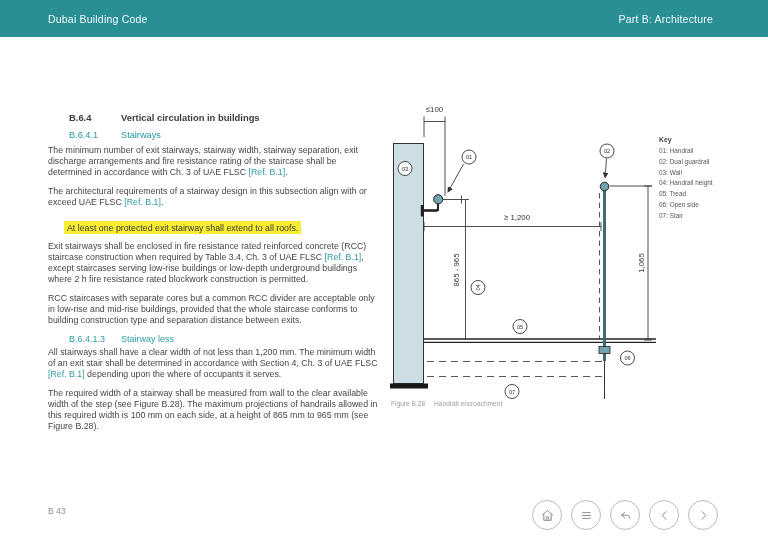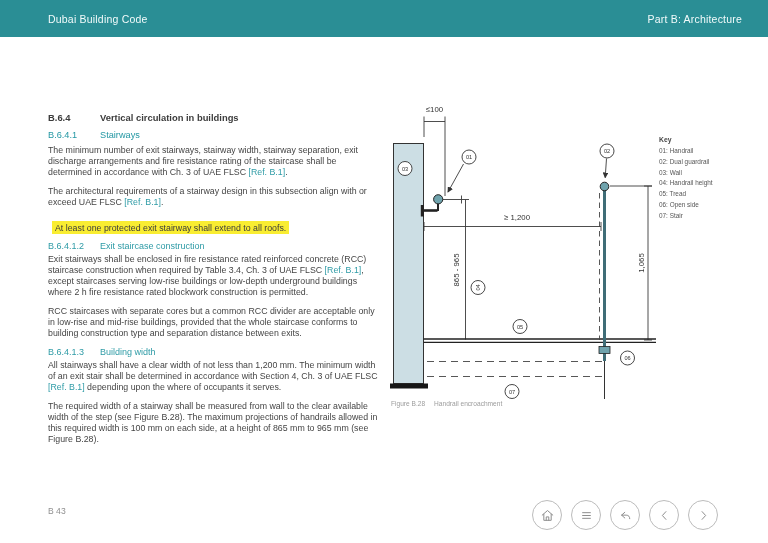--- a/index.html
+++ b/index.html
@@ -3,33 +3,33 @@
 <meta charset="utf-8">
 <style>
   * { margin:0; padding:0; box-sizing:border-box; }
   html,body { width:768px; height:543px; overflow:hidden; background:#fff;
               font-family:"Liberation Sans", sans-serif; }
   .page { position:relative; width:768px; height:543px; background:#ffffff; }
 
   
   .topbar { position:absolute; left:0; top:0; width:768px; height:37px;
             background:#2a8e95; display:flex; align-items:center;
-            justify-content:space-between; padding:0 26px 0 48px; }
+            justify-content:space-between; padding:0 55px 0 48px; }
   .topbar span { color:#f2fbfb; font-size:10.5px; letter-spacing:.2px; }
 
   
   .textcol { position:absolute; left:48px; top:112px; width:334px; color:#414141; }
-  .hrow { display:flex; }
+  .hrow { display:flex;margin-left:21px; }
   .hrow .code { width:52px; flex:0 0 52px; }
   .h1row { font-size:9.4px; font-weight:bold; color:#3c3c3c; margin-bottom:7px; }
   .h2row { font-size:9.2px; font-weight:normal; color:#2397a3; margin-bottom:5px; }
   .h3row { font-size:9px; color:#2e9ba6; margin-bottom:3px; }
   .body-p { font-size:8.8px; line-height:11px; margin-bottom:8px; color:#454545; }
   .ref { color:#2e9ba6; cursor:pointer; }
-  .hl-wrap { margin:1px 0 7px 4px; }
+  .hl-wrap { margin:1px 0 7px 16px; }
   .hl { display:inline; background:#f9ed32; padding:1.5px 3px; font-size:8.8px;
         line-height:13px; color:#3a3a3a; }
 
   
   .fig-svg { position:absolute; left:385px; top:95px; width:278px; height:320px; }
   .wall { fill:#ccdee4; stroke:#333; stroke-width:1; }
   .dimline { stroke:#3a3a3a; stroke-width:0.9; fill:none; }
   .dimtext { font-size:7.8px; fill:#333; }
   .callout circle { fill:#fff; stroke:#333; stroke-width:0.9; }
   .callout text { font-size:5.6px; fill:#333; text-anchor:middle; }
@@ -73,32 +73,28 @@
     </div>
 
     <p class="body-p"><span>The minimum number of exit stairways, stairway width, stairway separation, exit discharge arrangements and fire resistance rating of the staircase shall be determined in accordance with Ch. 3 of UAE FLSC </span><span class="ref">[Ref. B.1]</span><span>.</span></p>
 
     <p class="body-p"><span>The architectural requirements of a stairway design in this subsection align with or exceed UAE FLSC </span><span class="ref">[Ref. B.1]</span><span>.</span></p>
 
     <div class="hl-wrap">
       <span class="hl">At least one protected exit stairway shall extend to all roofs.</span>
     </div>
 
-    <div class="hrow h3row">
-      <span class="code">B.6.4.1.2</span>
-      <span>Exit staircase construction</span>
-    </div>
 
     <p class="body-p"><span>Exit stairways shall be enclosed in fire resistance rated reinforced concrete (RCC) staircase construction when required by Table 3.4, Ch. 3 of UAE FLSC </span><span class="ref">[Ref. B.1]</span><span>, except staircases serving low-rise buildings or low-depth underground buildings where 2 h fire resistance rated blockwork construction is permitted.</span></p>
 
     <p class="body-p">RCC staircases with separate cores but a common RCC divider are acceptable only in low-rise and mid-rise buildings, provided that the whole staircase conforms to building construction type and separation distance between exits.</p>
 
     <div class="hrow h3row">
       <span class="code">B.6.4.1.3</span>
-      <span>Building width</span>
+      <span>Stairway less</span>
     </div>
 
     <p class="body-p"><span>All stairways shall have a clear width of not less than 1,200 mm. The minimum width of an exit stair shall be determined in accordance with Section 4, Ch. 3 of UAE FLSC </span><span class="ref">[Ref. B.1]</span><span> depending upon the where of occupants it serves.</span></p>
 
     <p class="body-p">The required width of a stairway shall be measured from wall to the clear available width of the step (see Figure B.28). The maximum projections of handrails allowed in this required width is 100 mm on each side, at a height of 865 mm to 965 mm (see Figure B.28).</p>
   </div>
 
   <svg class="fig-svg" viewBox="385 95 278 320" xmlns="http://www.w3.org/2000/svg">
     <defs>
       <marker id="arr" viewBox="0 0 10 10" refX="8.5" refY="5" markerWidth="6.5" markerHeight="6.5" orient="auto">

